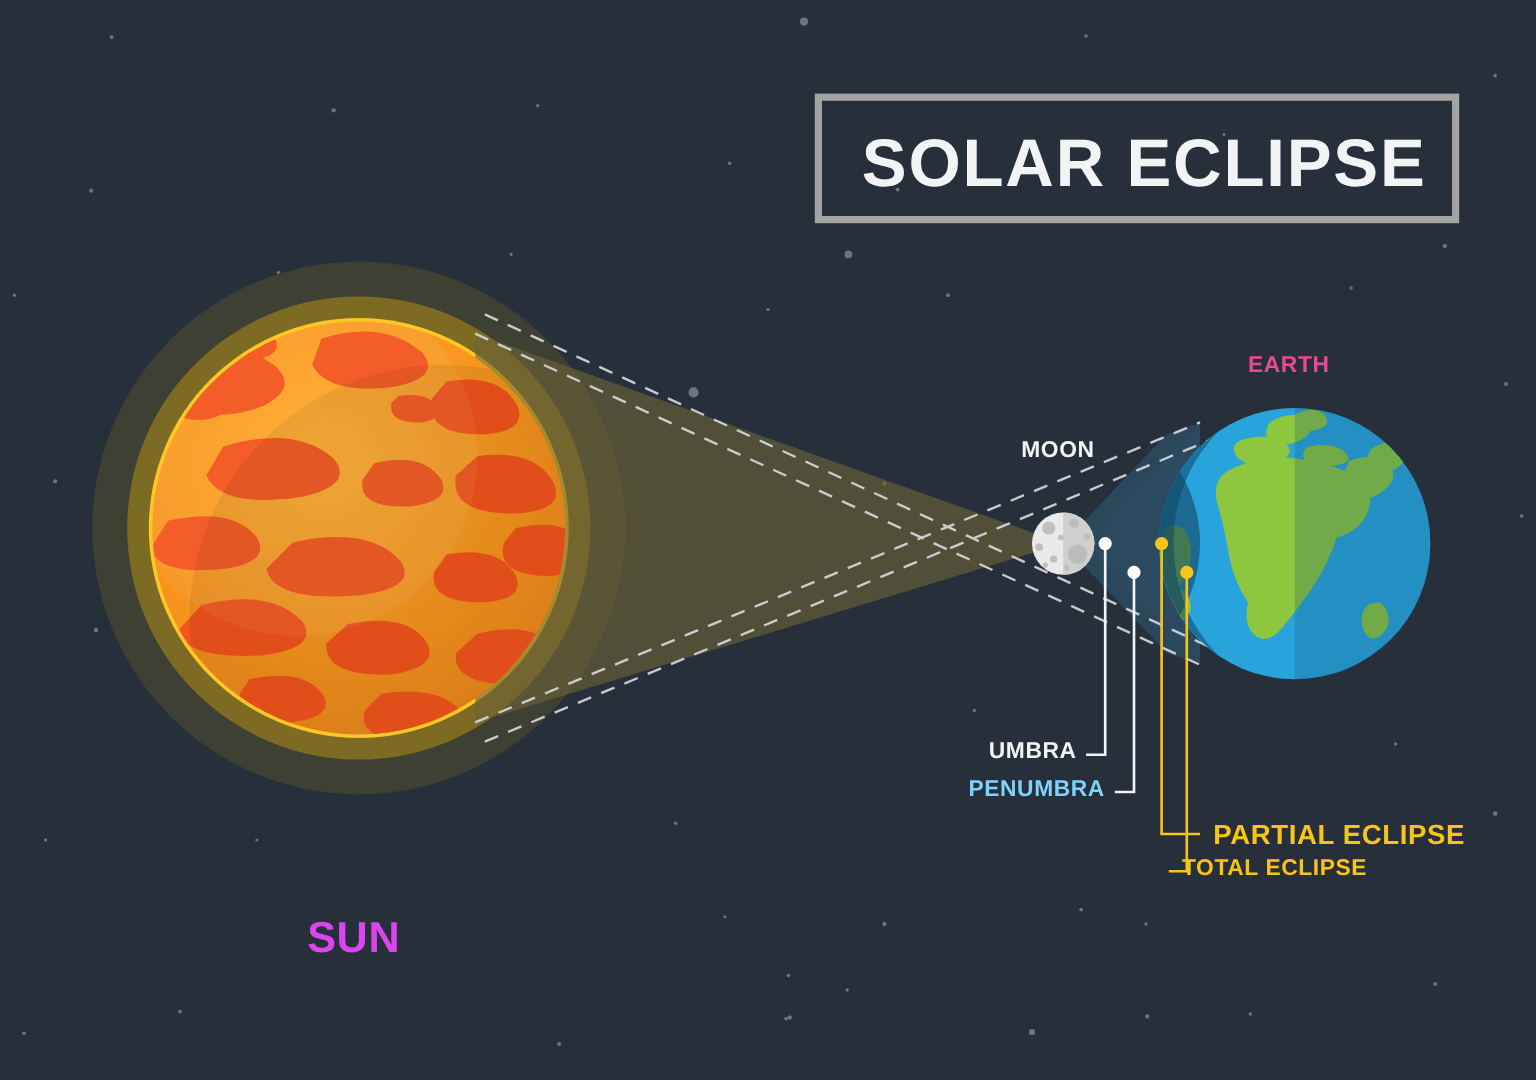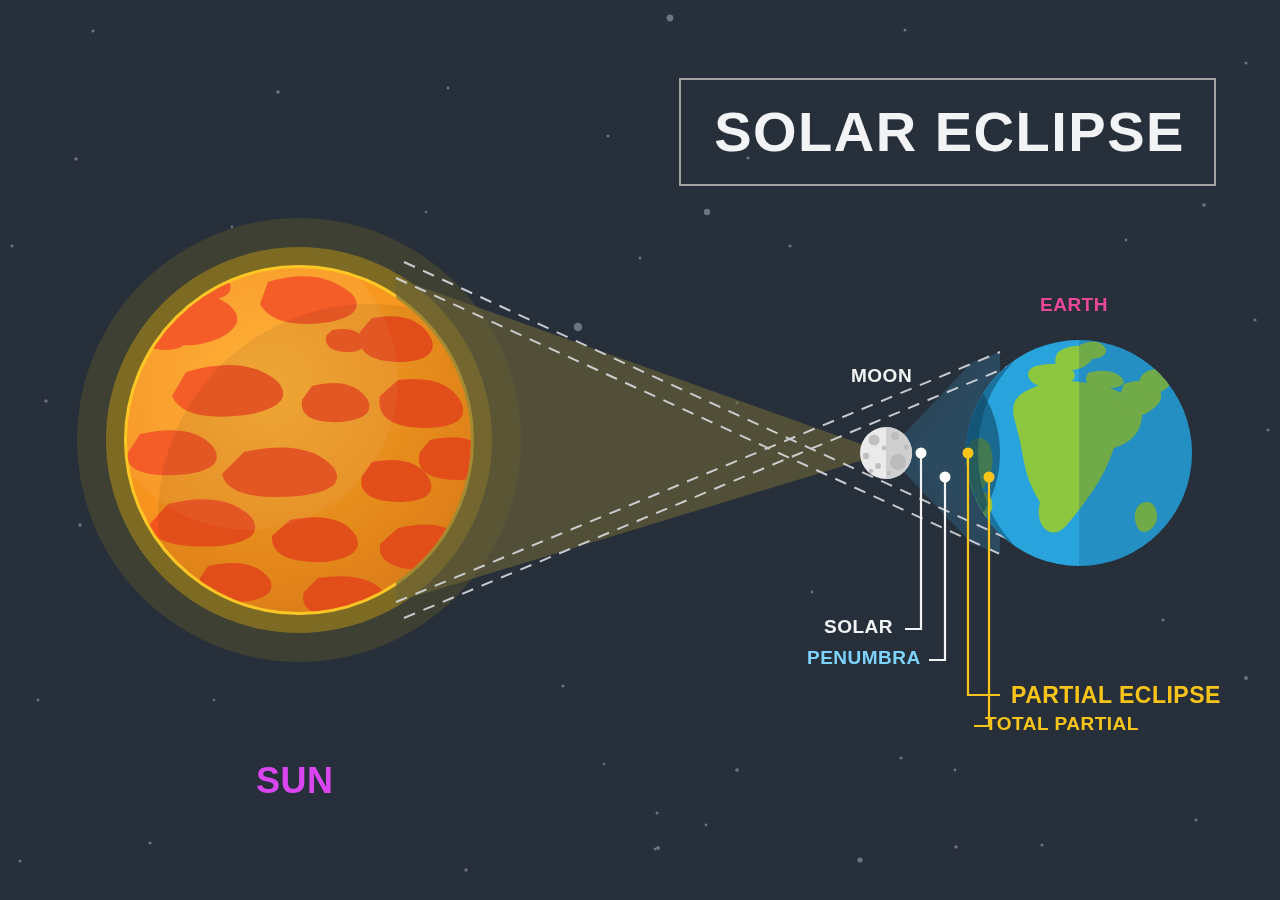--- a/index.html
+++ b/index.html
@@ -34,21 +34,21 @@
     letter-spacing: 0.5px;
     white-space: nowrap;
     user-select: none;
   }
   #title-box {
     position: absolute;
     left: 679px;
     top: 78px;
     width: 537px;
     height: 108px;
-    border: 2px solid #a3a3a3;
+    border: 6px solid #a3a3a3;
     box-sizing: border-box;
     padding-left: 29px;
   }
   #title-text {
     position: absolute;
     left: 0;
     top: 0;
     width: 537px;
     height: 108px;
     line-height: 104px;
@@ -316,18 +316,18 @@
     </g>
   </svg>
 
   <div id="title-box">
     <div id="title-text">SOLAR ECLIPSE</div>
   </div>
 
   <div class="lbl" id="label-sun">SUN</div>
   <div class="lbl" id="label-earth">EARTH</div>
   <div class="lbl" id="label-moon">MOON</div>
-  <div class="lbl" id="label-umbra">SOLAR</div>
+  <div class="lbl" id="label-umbra">UMBRA</div>
   <div class="lbl" id="label-penumbra">PENUMBRA</div>
   <div class="lbl" id="label-partial">PARTIAL ECLIPSE</div>
-  <div class="lbl" id="label-total">TOTAL PARTIAL</div>
+  <div class="lbl" id="label-total">TOTAL ECLIPSE</div>
 
 </div>
 
 </body></html>

